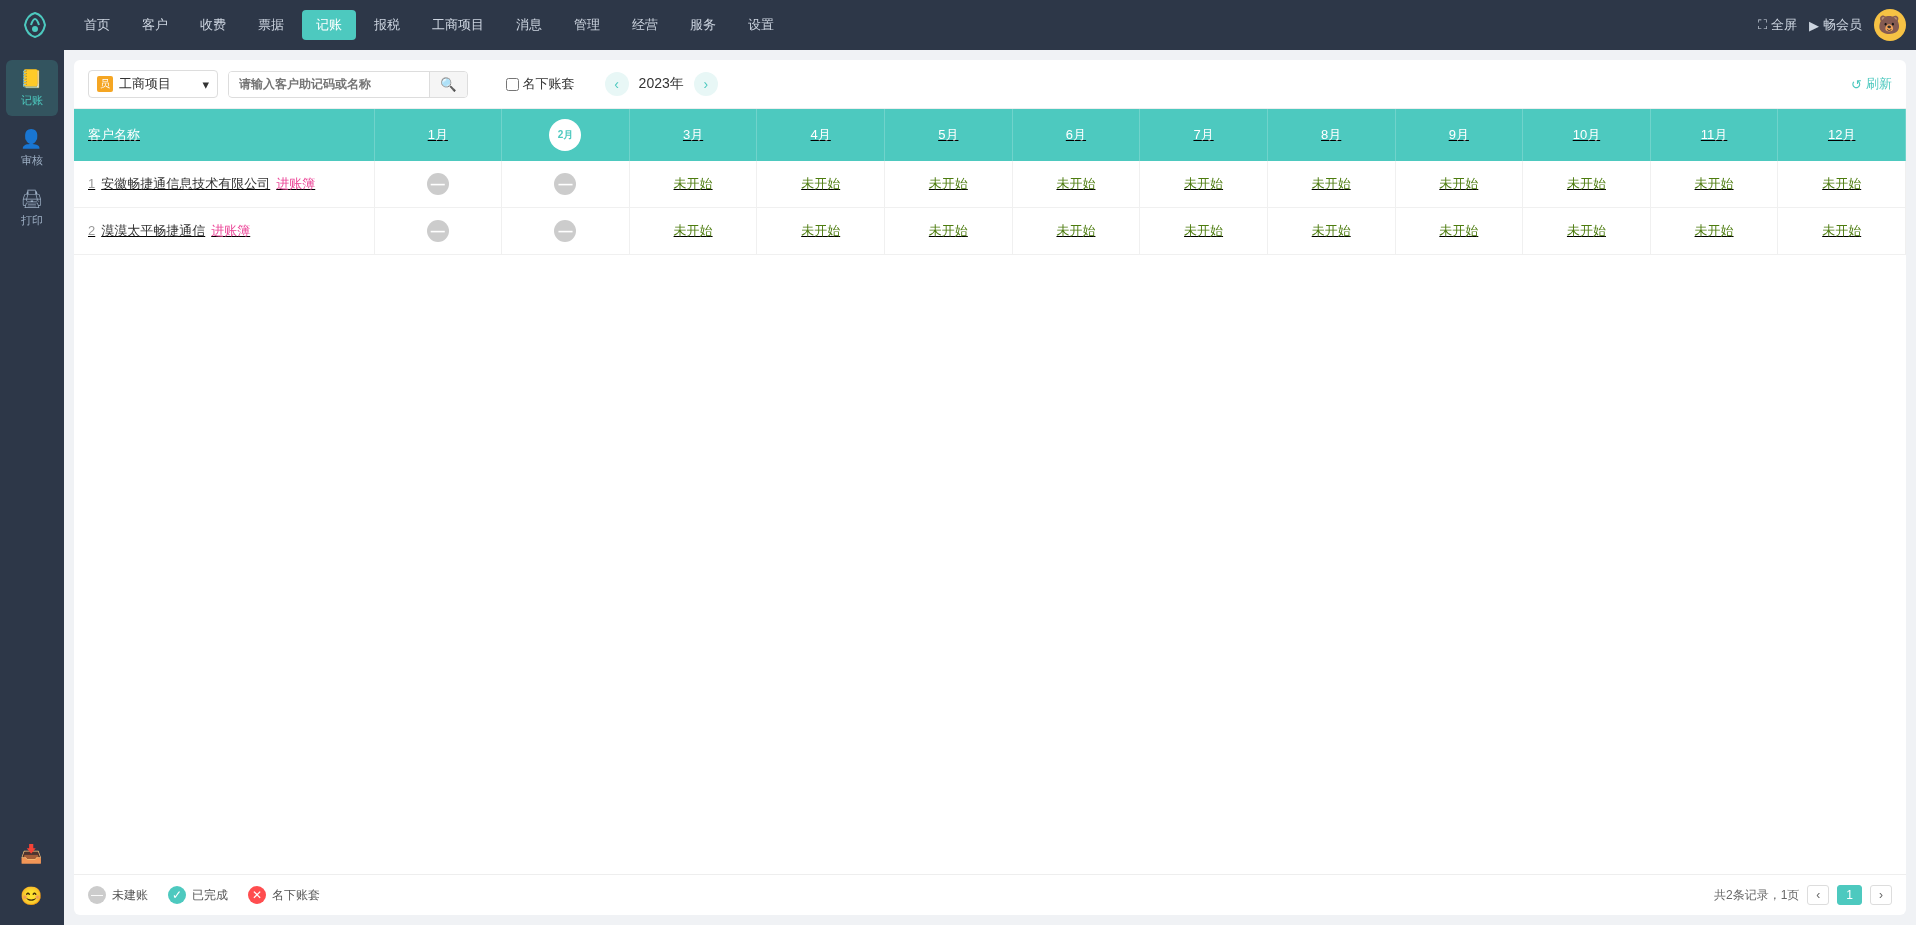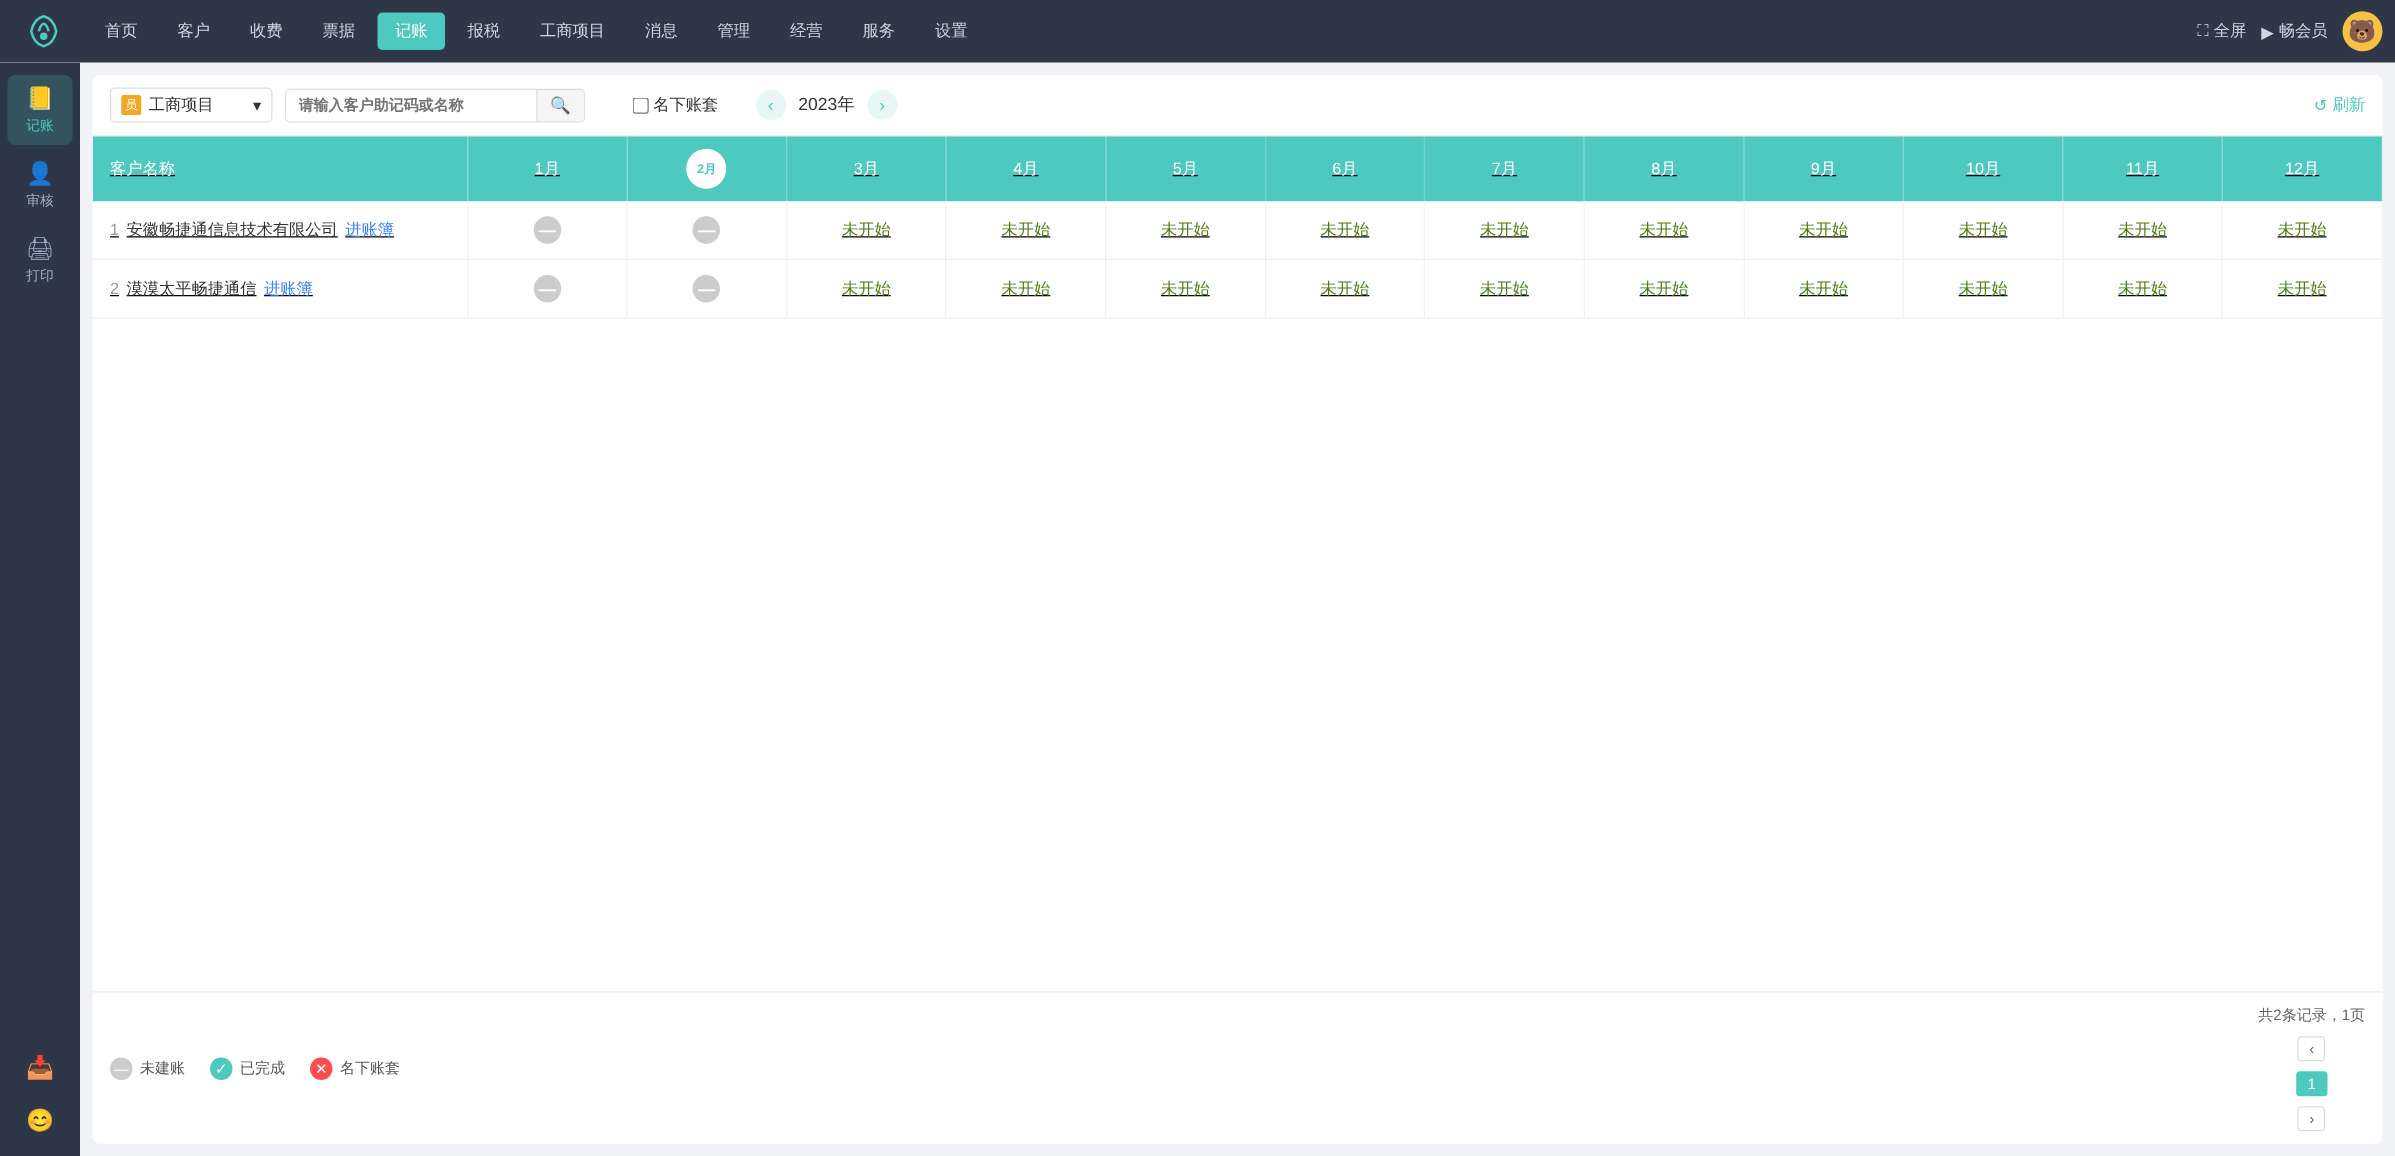--- a/index.html
+++ b/index.html
@@ -268,21 +268,21 @@
       font-size: 13px;
       color: #666;
       border-right: 1px solid #f0f0f0;
     }
     tbody tr td:first-child {
       text-align: left;
       padding-left: 14px;
       color: #333;
     }
     .row-num { color: #999; margin-right: 6px; }
-    .enter-link { color: #3b82f6; cursor: pointer; margin-left: 6px; }
+    .enter-link { color: #ec4899; cursor: pointer; margin-left: 6px; }
 
     .status-dash {
       display: inline-flex;
       width: 22px;
       height: 22px;
       background: #ccc;
       border-radius: 50%;
       align-items: center;
       justify-content: center;
       color: #fff;
@@ -339,21 +339,20 @@
       justify-content: center;
       color: #fff;
       font-size: 12px;
     }
     .pagination {
       margin-left: auto;
       display: flex;
       align-items: center;
       gap: 8px;
       color: #666;
-      flex-direction: column;
     }
     .page-btn {
       border: 1px solid #ddd;
       background: #fff;
       padding: 2px 8px;
       border-radius: 3px;
       cursor: pointer;
       color: #666;
       font-size: 12px;
     }

